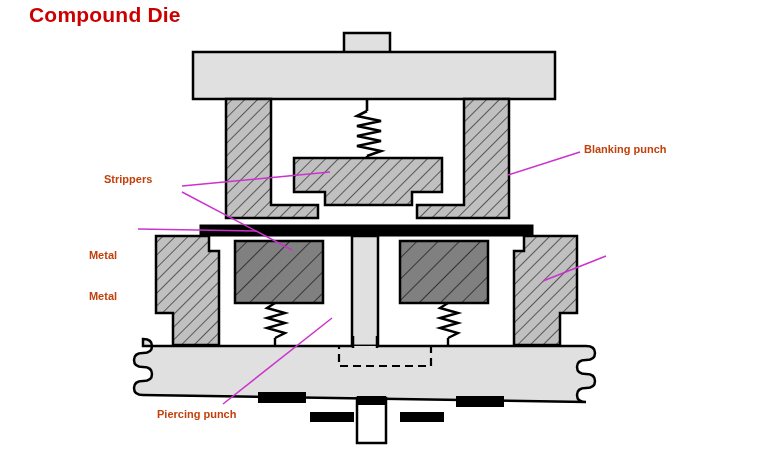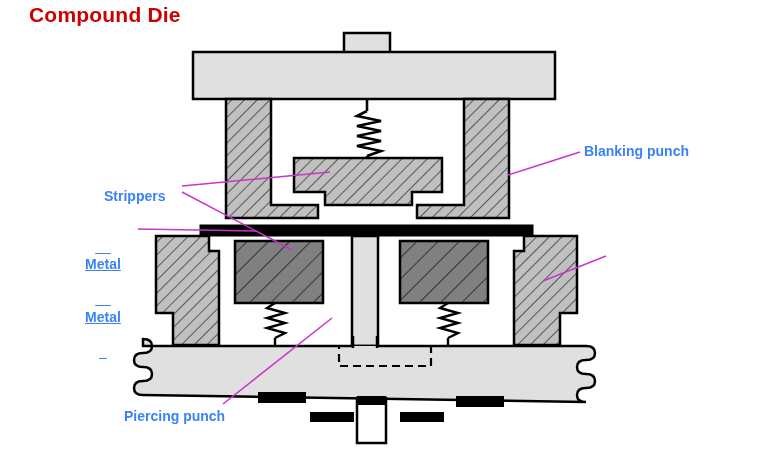--- a/index.html
+++ b/index.html
@@ -22,31 +22,31 @@
     width: 759px;
     text-align: left;
     font-size: 21px;
     font-weight: bold;
     color: #cc0000;
     letter-spacing: 0.2px;
     margin-left: 29px;
   }
   .label {
     position: absolute;
-    color: #3b82f6;
-    font-size: 14px;
+    color: #c2410c;
+    font-size: 11px;
     font-weight: bold;
     white-space: pre;
     line-height: 1.25;
   }
-  #lbl-strippers { left: 104px; top: 188px; }
-  #lbl-metalstrip { left: 72px; top: 221px; text-align: center; width: 62px; text-decoration: underline; }
+  #lbl-strippers { left: 104px; top: 173px; }
+  #lbl-metalstrip { left: 72px; top: 221px; text-align: center; width: 62px; }
   #lbl-blanking { left: 584px; top: 143px; }
   #lbl-locating { left: 610px; top: 247px; }
-  #lbl-piercing { left: 124px; top: 408px; }
+  #lbl-piercing { left: 157px; top: 408px; }
   svg.art {
     position: absolute;
     left: 0;
     top: 0;
   }
 </style>
 </head>
 <body>
 
 <div id="stage">

